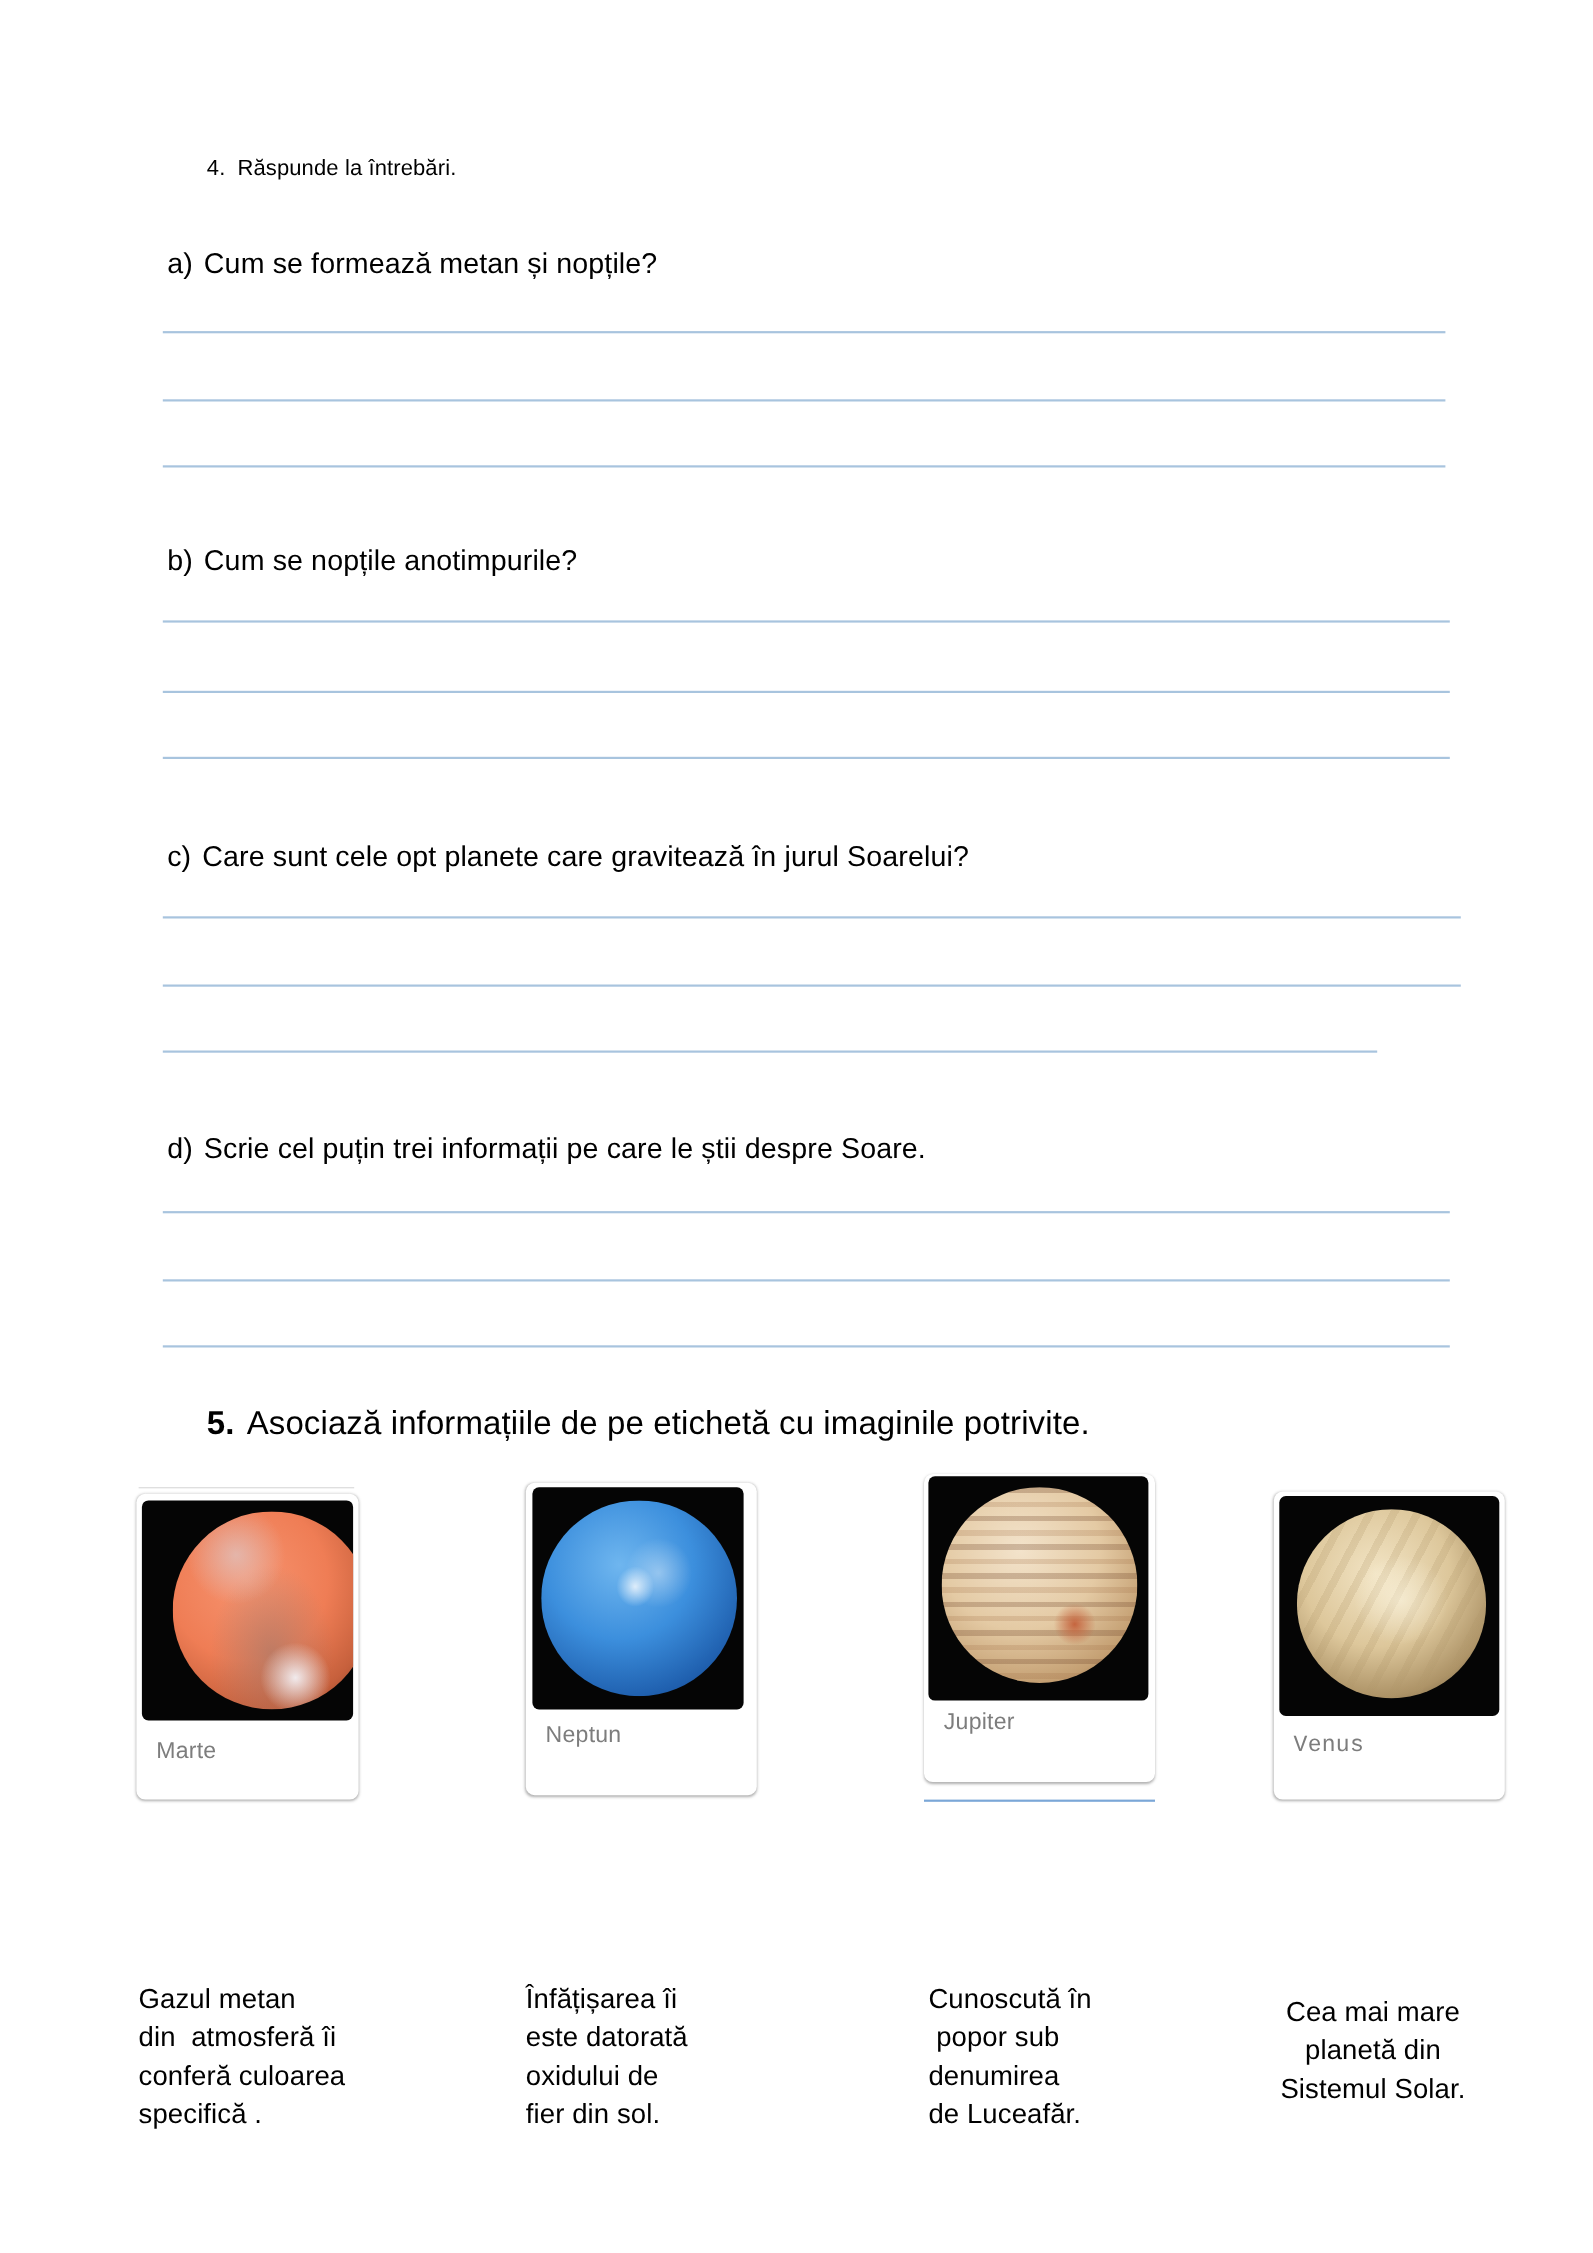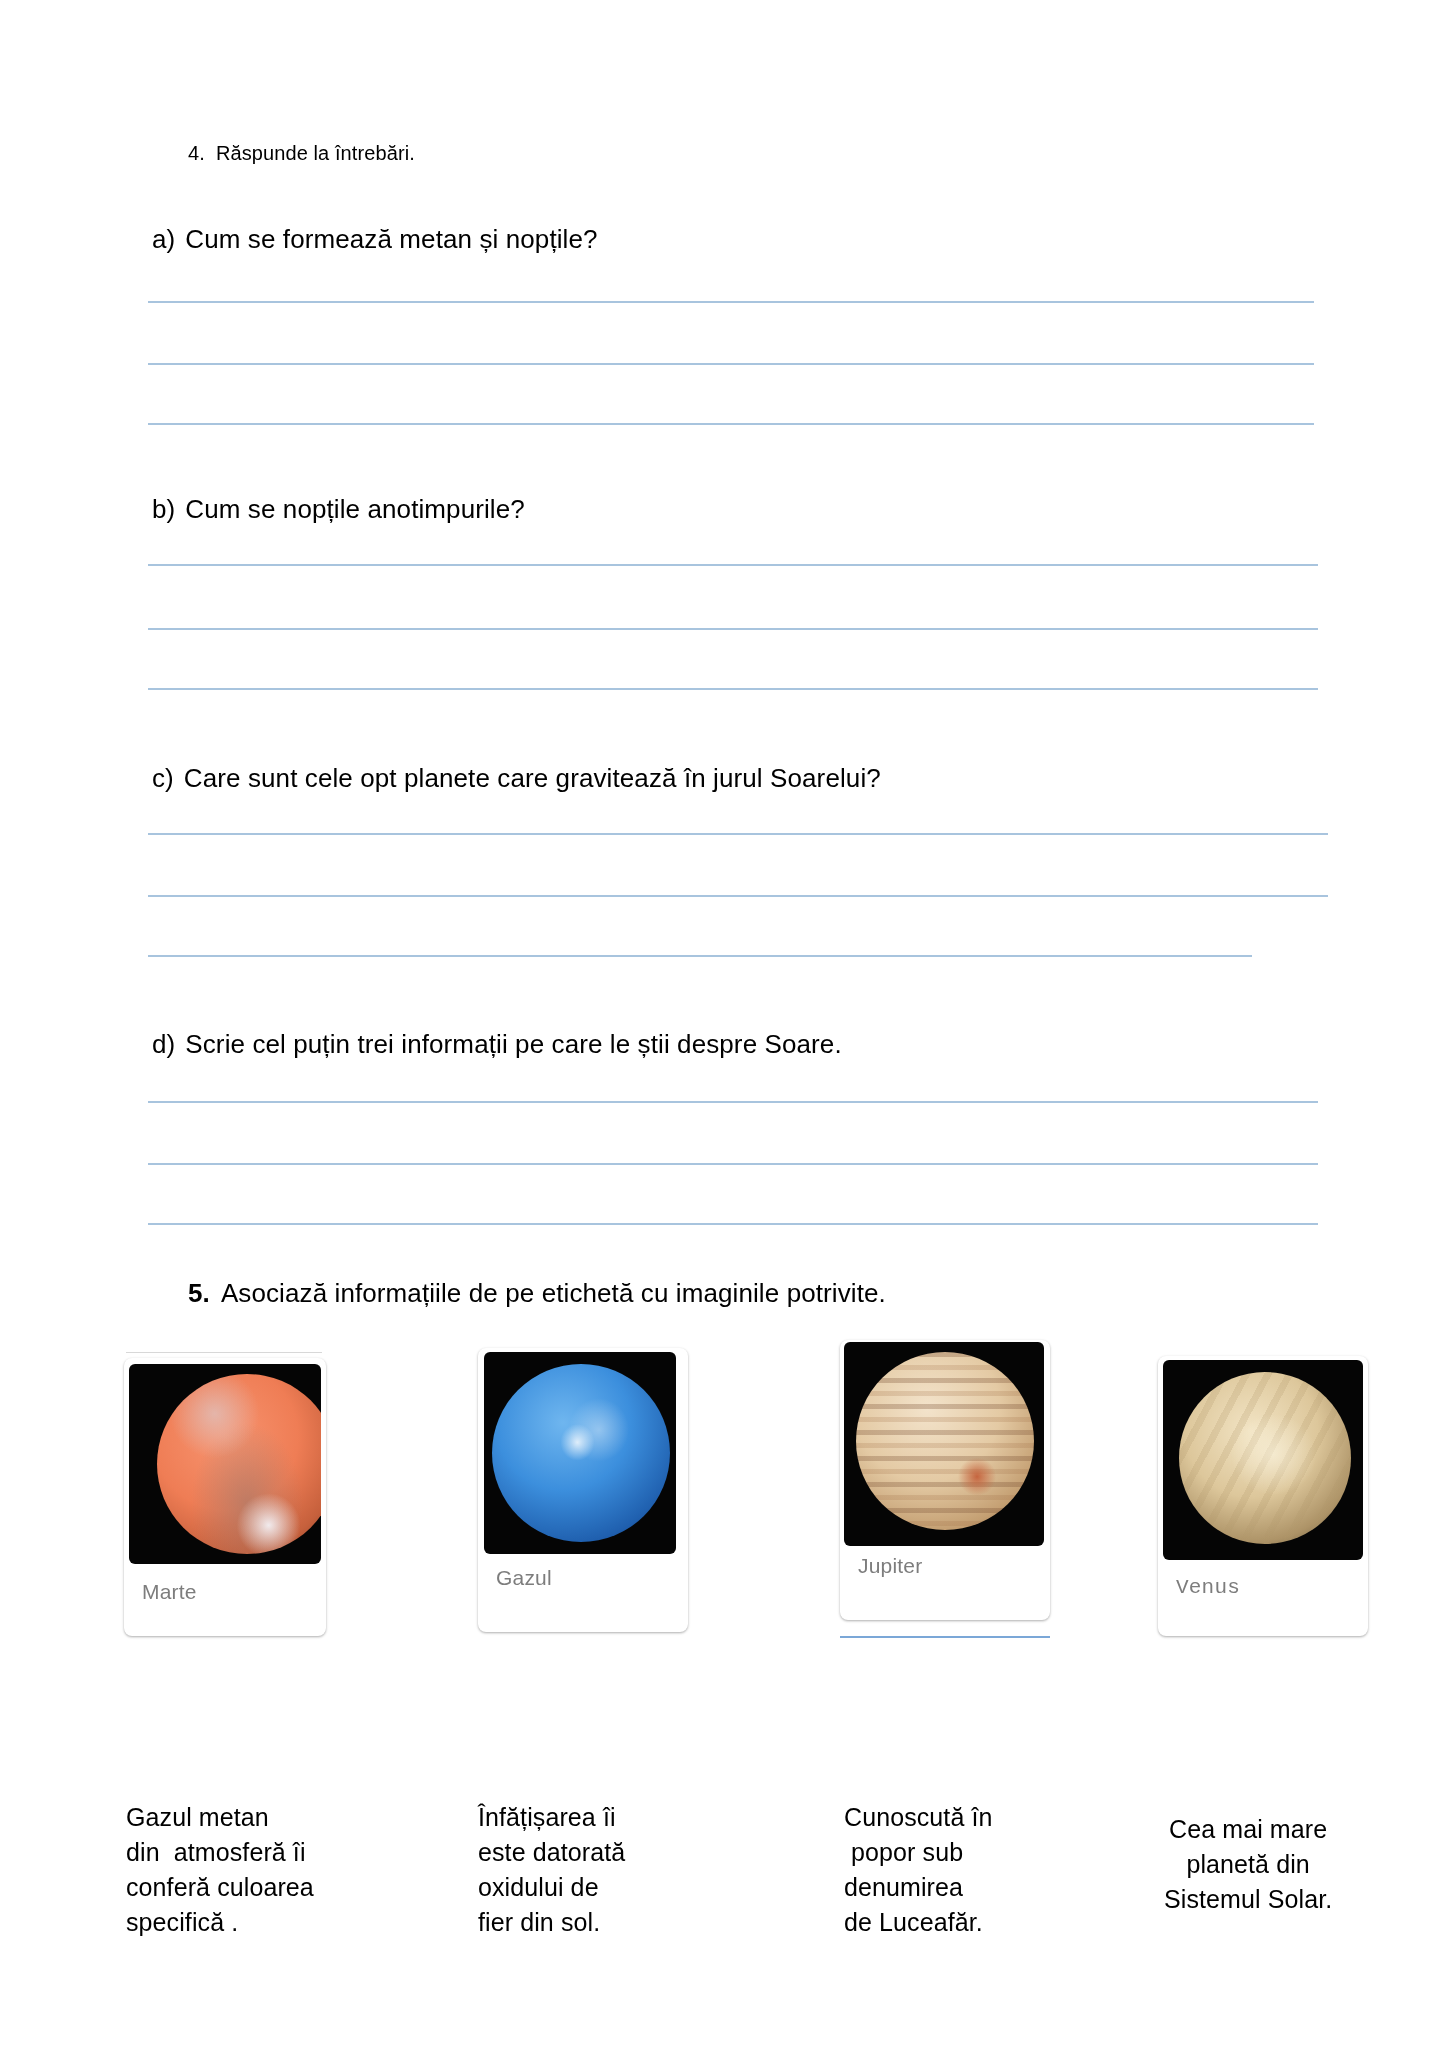--- a/index.html
+++ b/index.html
@@ -62,21 +62,21 @@
     position: absolute;
     height: 0;
     border-top: 2px solid #a8c4de;
   }
 
   
   .ex5-heading {
     position: absolute;
     left: 188px;
     top: 1278px;
-    font-size: 26px;
+    font-size: 30px;
     white-space: nowrap;
     letter-spacing: 0.1px;
   }
   .ex5-heading .num { font-weight: bold; margin-right: 11px; }
 
   .cards {
     position: absolute;
     left: 0;
     top: 1348px;
     width: 1448px;
@@ -218,21 +218,21 @@
         <div class="card-thumb" style="left:5px; top:6px; width:192px; height:200px;">
           <div class="planet-disc mars" style="left:28px; top:10px; width:180px; height:180px;"></div>
         </div>
         <div class="card-label" style="left:18px; top:222px;">Marte</div>
       </div>
 
       <div class="card" style="left:478px; top:0px; width:210px; height:284px;">
         <div class="card-thumb" style="left:6px; top:4px; width:192px; height:202px;">
           <div class="planet-disc neptune" style="left:8px; top:12px; width:178px; height:178px;"></div>
         </div>
-        <div class="card-label" style="left:18px; top:218px;">Gazul</div>
+        <div class="card-label" style="left:18px; top:218px;">Neptun</div>
       </div>
 
       <div class="card" style="left:840px; top:-8px; width:210px; height:280px;">
         <div class="card-thumb" style="left:4px; top:2px; width:200px; height:204px;">
           <div class="planet-disc jupiter" style="left:12px; top:10px; width:178px; height:178px;"></div>
         </div>
         <div class="card-label" style="left:18px; top:214px;">Jupiter</div>
       </div>
       <div class="card-underline" style="left:840px; top:288px; width:210px;"></div>
 

